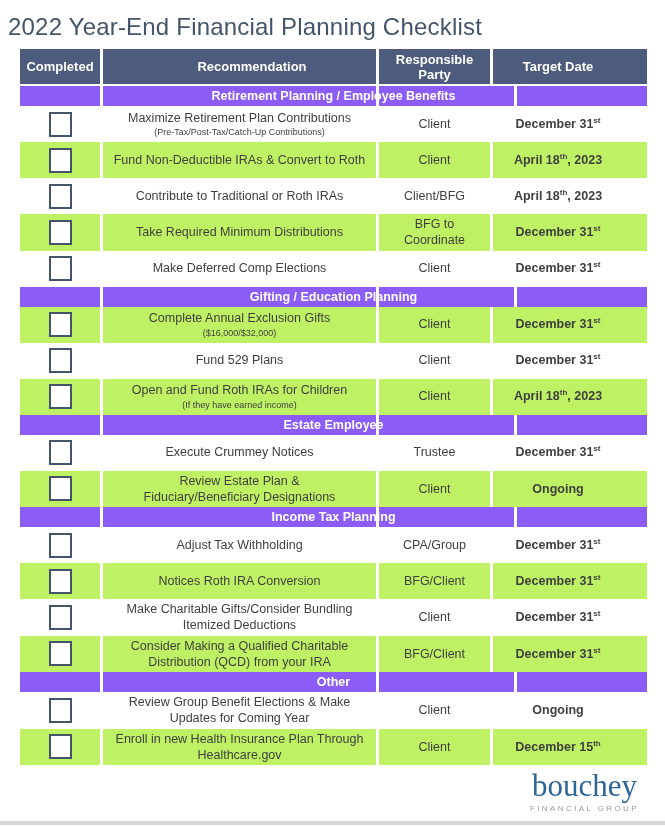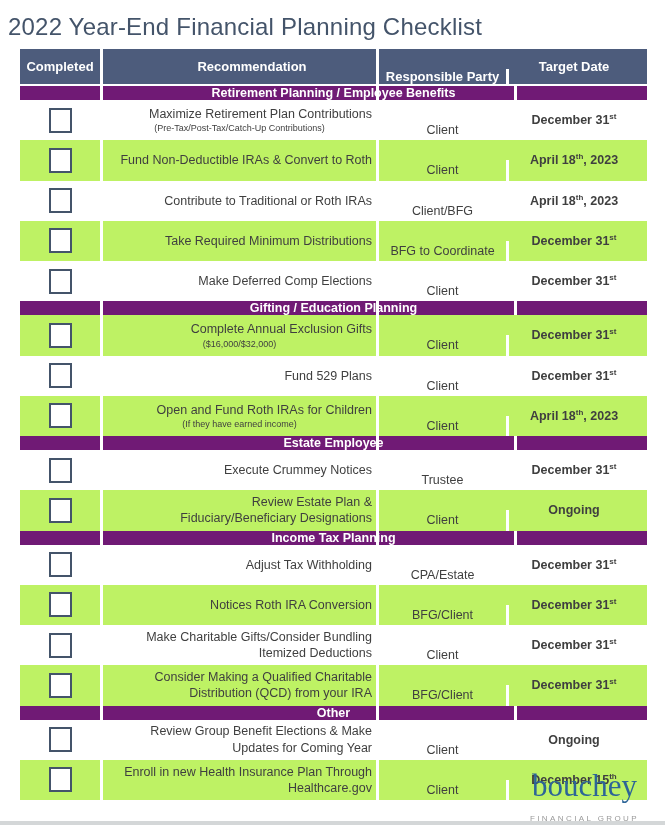--- a/index.html
+++ b/index.html
@@ -13,51 +13,51 @@
   }
   .table { position:absolute; left:20px; top:49px; width:627px; }
   .cell {
     box-sizing:border-box; display:flex; flex-direction:column;
     align-items:center; justify-content:center; text-align:center;
     border-right:3px solid #ffffff;
   }
   .cell:last-child { border-right:none;font-weight:bold; }
   .c0 { width:83px; }
   .c1 { width:276px;padding-left:25px; }
-  .c2 { width:130px;margin-top:20px; }
+  .c2 { width:114px; }
   .c3 { width:130px; }
   .header-row {
     display:flex; height:35px; background:#4d5c7c;
     border-bottom:2px solid #ffffff; box-sizing:content-box;
   }
   .header-row .cell { color:#ffffff; font-weight:bold; font-size:13px; }
   .band {
-    position:relative; height:14px; background:#701a75;
+    position:relative; height:20px; background:#8b5cf6;
     display:flex; align-items:center; justify-content:center;
   }
   .band-label { position:relative; z-index:2; color:#ffffff; font-weight:bold; font-size:12.5px; }
   .vline { position:absolute; top:0; bottom:0; width:3px; background:#ffffff; z-index:1; }
   .v1 { left:80px; } .v2 { left:356px; } .v3 { left:494px; }
   .row { display:flex; min-height:36px; background:#ffffff; }
   .row.alt { background:#bef264; }
   .row .cell { font-size:12.5px; color:#3f3f3f; line-height:1.3; padding:2px 4px; }
-  .rec-line { width:100%;text-align:right; }
+  .rec-line { width:100%; }
   .sub { font-size:9px; line-height:1.2; margin-top:1px; }
   .checkbox {
     width:19px; height:21px; background:#ffffff;
     border:2px solid #44546a; display:inline-block; cursor:pointer;
   }
   sup { font-size:8px; line-height:0; vertical-align:super; }
   .logo { position:absolute; right:26px; top:770px; text-align:center; }
   .logo-name {
     font-family:"Liberation Serif", serif; font-size:31px; line-height:1.05;
     color:#2d6597;
   }
   .logo-tagline {
-    font-size:8px; color:#9a9a9a; letter-spacing:2.4px; margin-top:11px;
+    font-size:8px; color:#9a9a9a; letter-spacing:2.4px; margin-top:1px;
   }
   .bottom-bar {
     position:absolute; left:0; width:665px; bottom:2px; height:4px; background:#d4d7d8;
   }
 </style>
 </head>
 <body>
 
 <div class="title">2022 Year-End Financial Planning Checklist</div>
 
@@ -238,21 +238,21 @@
         <div class="band-label">Income Tax Planning</div>
       </div>
       <div class="row">
         <div class="cell c0">
           <span class="checkbox"></span>
         </div>
         <div class="cell c1">
           <div class="rec-line">Adjust Tax Withholding</div>
         </div>
         <div class="cell c2">
-          <div>CPA/Estate</div>
+          <div>CPA/Group</div>
         </div>
         <div class="cell c3">
           <div>December 31<sup>st</sup></div>
         </div>
       </div>
       <div class="row alt">
         <div class="cell c0">
           <span class="checkbox"></span>
         </div>
         <div class="cell c1">

